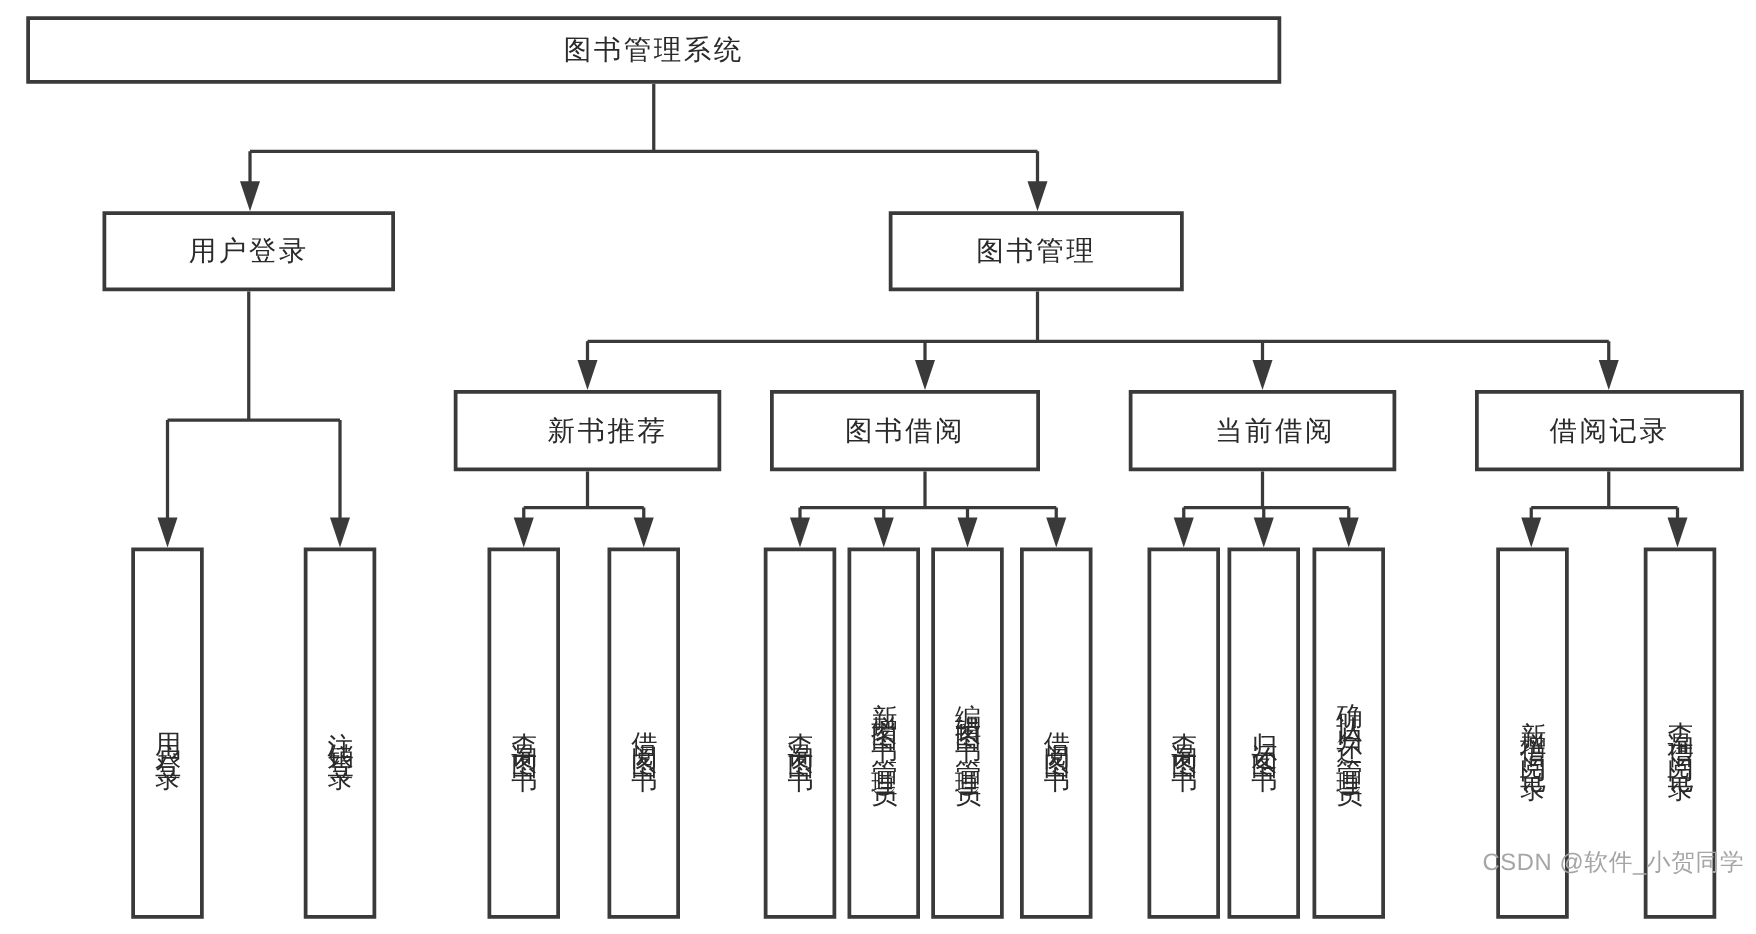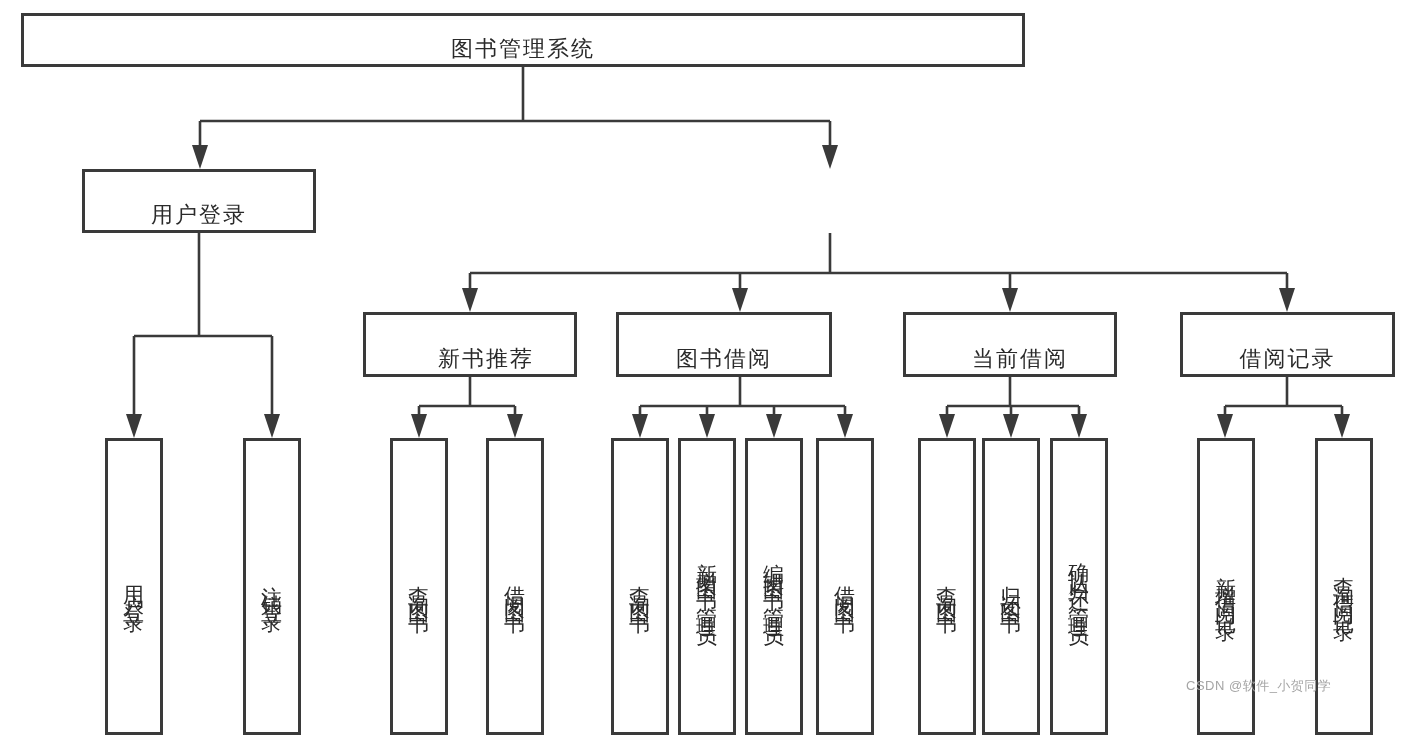--- a/index.html
+++ b/index.html
@@ -21,21 +21,21 @@
     top: 0;
     width: 1405px;
     height: 747px;
   }
   .hnode {
     position: absolute;
     box-sizing: border-box;
     border: 3px solid #3a3a3a;
     background: #ffffff;
     display: flex;
-    align-items: flex-end;
+    align-items: center;
     justify-content: center;
     font-size: 22px;
     letter-spacing: 2px;
     color: #2a2a2a;
     z-index: 2;
   }
   .leaf {
     position: absolute;
     top: 438px;
     width: 58px;
@@ -54,21 +54,21 @@
     font-size: 21px;
     letter-spacing: 9px;
     line-height: 1;
     color: #2a2a2a;
     white-space: nowrap;
   }
   #watermark {
     position: absolute;
     left: 1186px;
     top: 677px;
-    font-size: 13px;
+    font-size: 19px;
     letter-spacing: 0.5px;
     color: #a5a5a5;
     white-space: nowrap;
     z-index: 5;
   }
 </style>
 </head>
 <body>
 
 <div id="canvas">
@@ -103,20 +103,23 @@
       <polygon points="1334,414 1350,414 1342,438"></polygon>
     </g>
   </svg>
 
   <div class="hnode" style="left:21px; top:13px; width:1004px; height:54px;">
     <span>图书管理系统</span>
   </div>
 
   <div class="hnode" style="left:82px; top:169px; width:234px; height:64px;">
     <span>用户登录</span>
+  </div>
+  <div class="hnode" style="left:711px; top:169px; width:236px; height:64px;">
+    <span>图书管理</span>
   </div>
 
   <div class="hnode" style="left:363px; top:312px; width:214px; height:65px;padding-left:32px;">
     <span>新书推荐</span>
   </div>
   <div class="hnode" style="left:616px; top:312px; width:216px; height:65px;">
     <span>图书借阅</span>
   </div>
   <div class="hnode" style="left:903px; top:312px; width:214px; height:65px;padding-left:20px;">
     <span>当前借阅</span>

